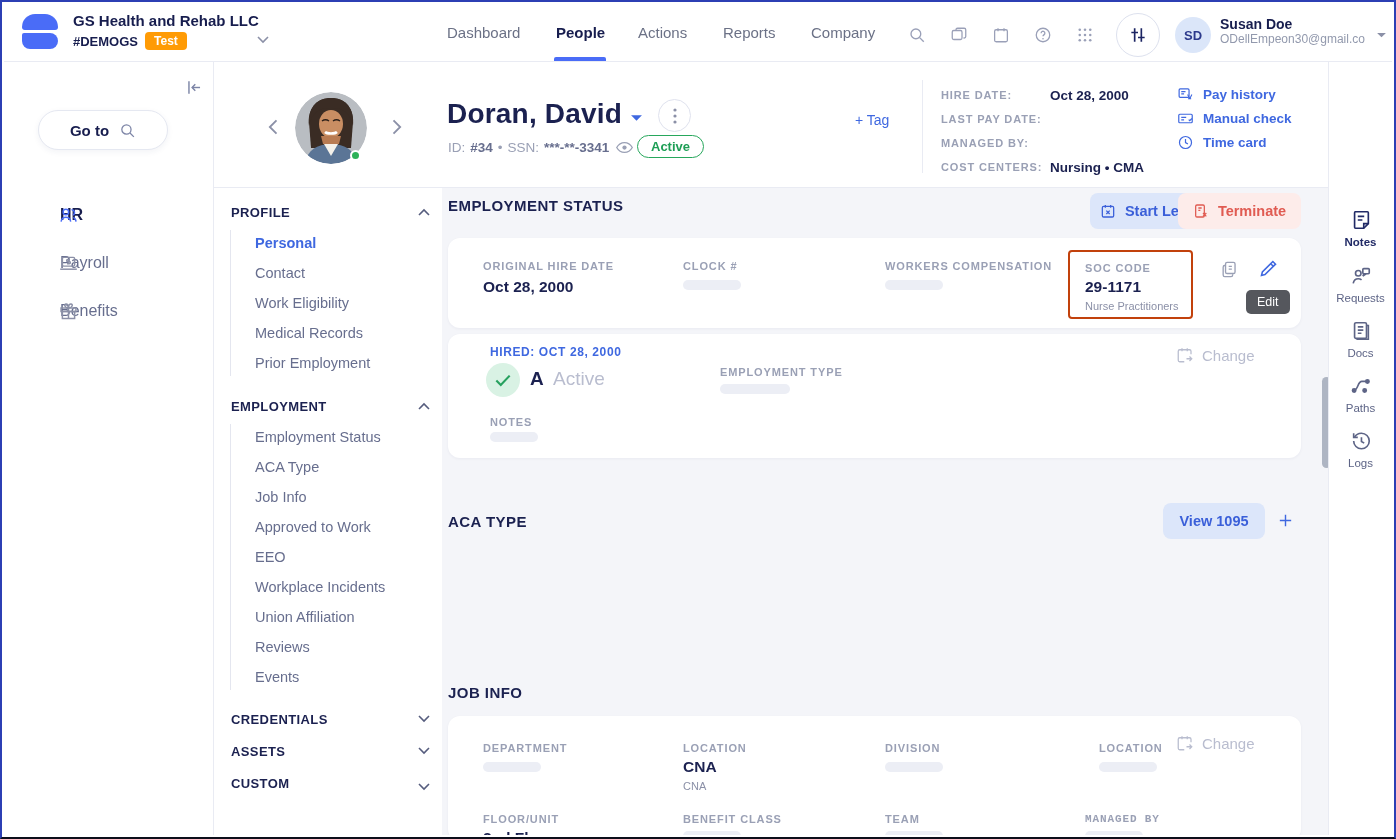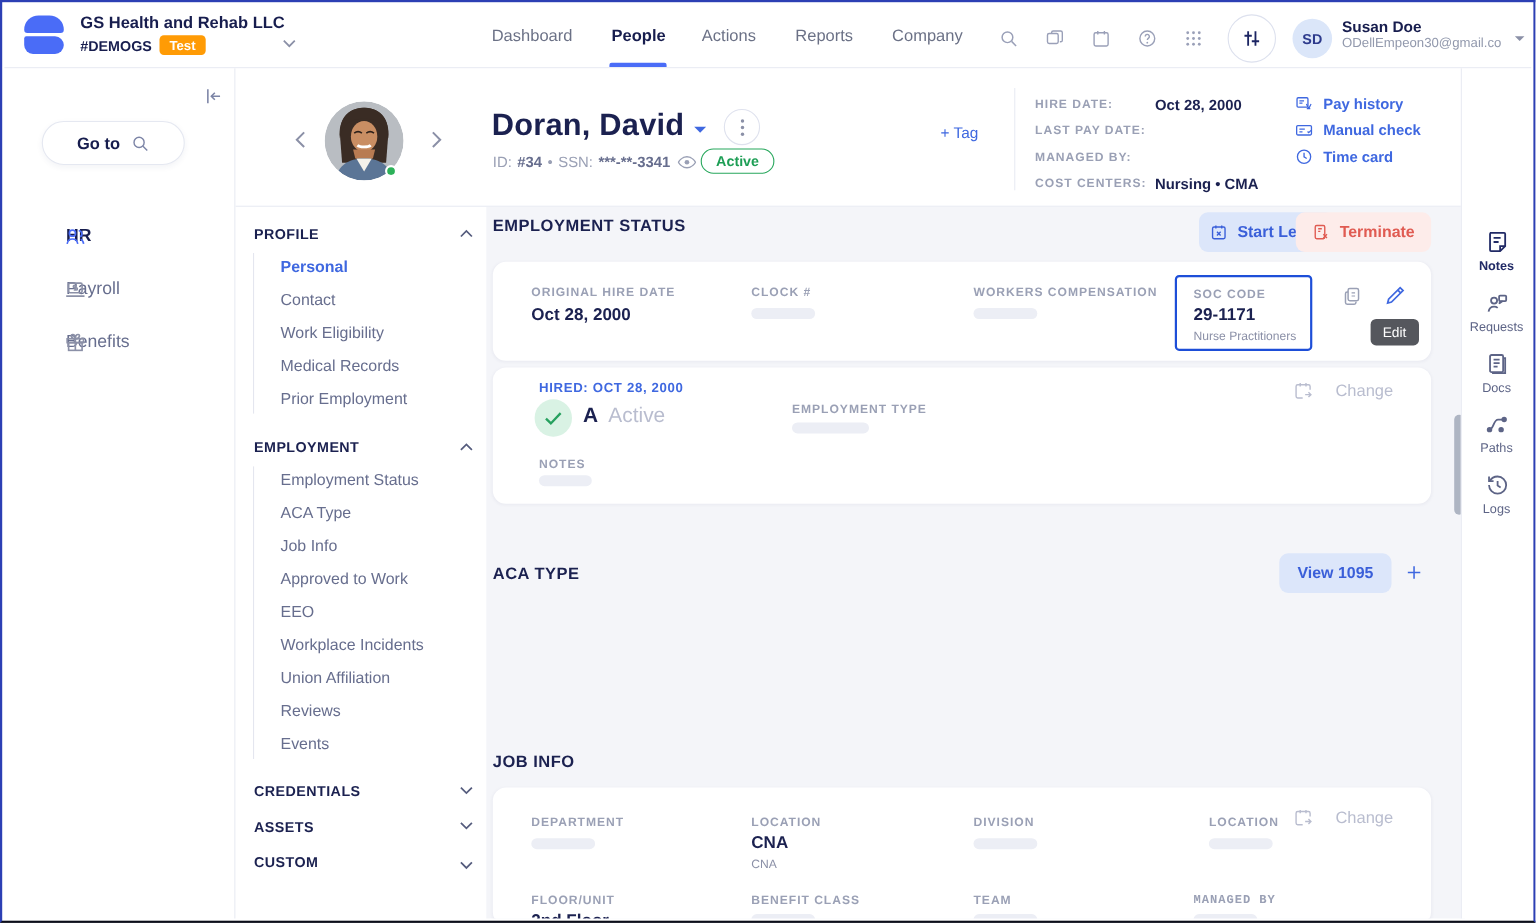--- a/index.html
+++ b/index.html
@@ -73,23 +73,23 @@
   .main { position:absolute; left:440px; top:186px; width:890px; bottom:2px; background:#f4f5f9; z-index:4; overflow:hidden; }
   .sec-title { position:absolute; font-size:15px; font-weight:800; color:#1b2150; letter-spacing:.03em; }
   .card { position:absolute; left:6px; width:853px; background:#fff; border-radius:12px; box-shadow:0 1px 3px rgba(35,45,95,.05); }
   .btn { position:absolute; height:36px; border-radius:8px; display:flex; align-items:center; justify-content:center; gap:9px; font-size:14.5px; font-weight:600; cursor:pointer; border:none; }
   .btn-blue { background:#dce6fa; color:#3a5fd9; }
   .btn-red  { background:#fdecea; color:#e05b52; }
   .f-label { position:absolute; font-size:11px; font-weight:600; letter-spacing:.08em; color:#9aa0b5; white-space:nowrap; }
   .f-value { position:absolute; font-size:15.5px; font-weight:600; color:#1b2150; }
   .f-sub   { position:absolute; font-size:11px; color:#8b90a7; }
   .ph-bar  { position:absolute; height:10px; border-radius:5px; background:#eceef5; }
-  .soc-box { position:absolute; border:2px solid #1d4ed8; border-radius:4px; background:#fff;padding-left:47px; }
+  .soc-box { position:absolute; border:2px solid #c2410c; border-radius:4px; background:#fff;padding-left:47px; }
   .tooltip { position:absolute; background:#55575d; color:#fff; font-size:12.5px; border-radius:5px; padding:5px 11px; }
-  .change-btn { position:absolute; display:flex; align-items:center; gap:20px; color:#b9bdcf; font-size:15px; cursor:pointer; }
+  .change-btn { position:absolute; display:flex; align-items:center; gap:8px; color:#b9bdcf; font-size:15px; cursor:pointer; }
   .hired-line { position:absolute; font-size:12px; font-weight:bold; letter-spacing:.05em; color:#3f68e0; }
   .check-circle { position:absolute; width:34px; height:34px; border-radius:50%; background:#d9f2e4; display:flex; align-items:center; justify-content:center; color:#27a15f; }
   .aca-addbar { position:absolute; left:14px; right:14px; top:15px; height:51px; background:#e9eaf2; border-radius:6px; display:flex; align-items:center; justify-content:center; gap:8px; color:#9aa0b5; font-size:15px; cursor:pointer; }
   .plus-link { position:absolute; color:#3f68e0; cursor:pointer; }
   .scroll-thumb { position:absolute; width:9px; border-radius:5px; background:#aeb5c3; cursor:pointer; }
   svg { display:block; }
 </style>
 </head>
 <body>
 

